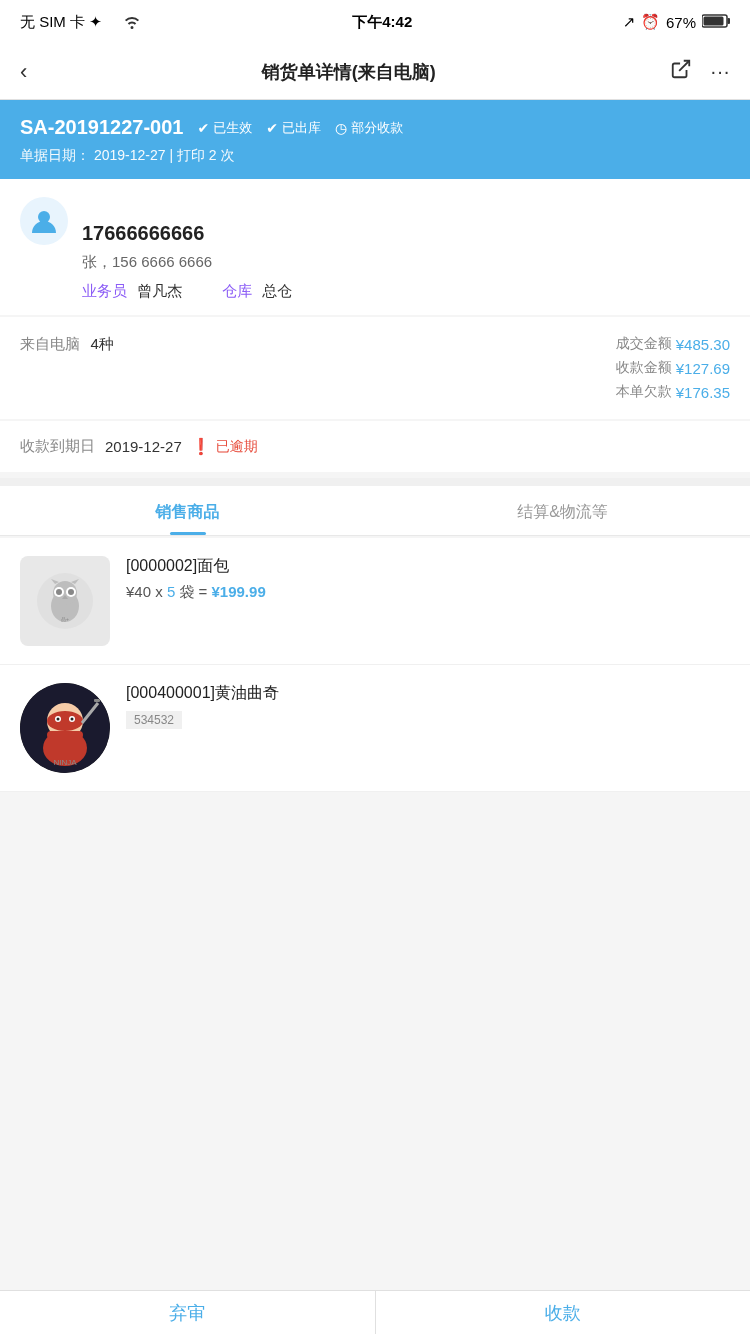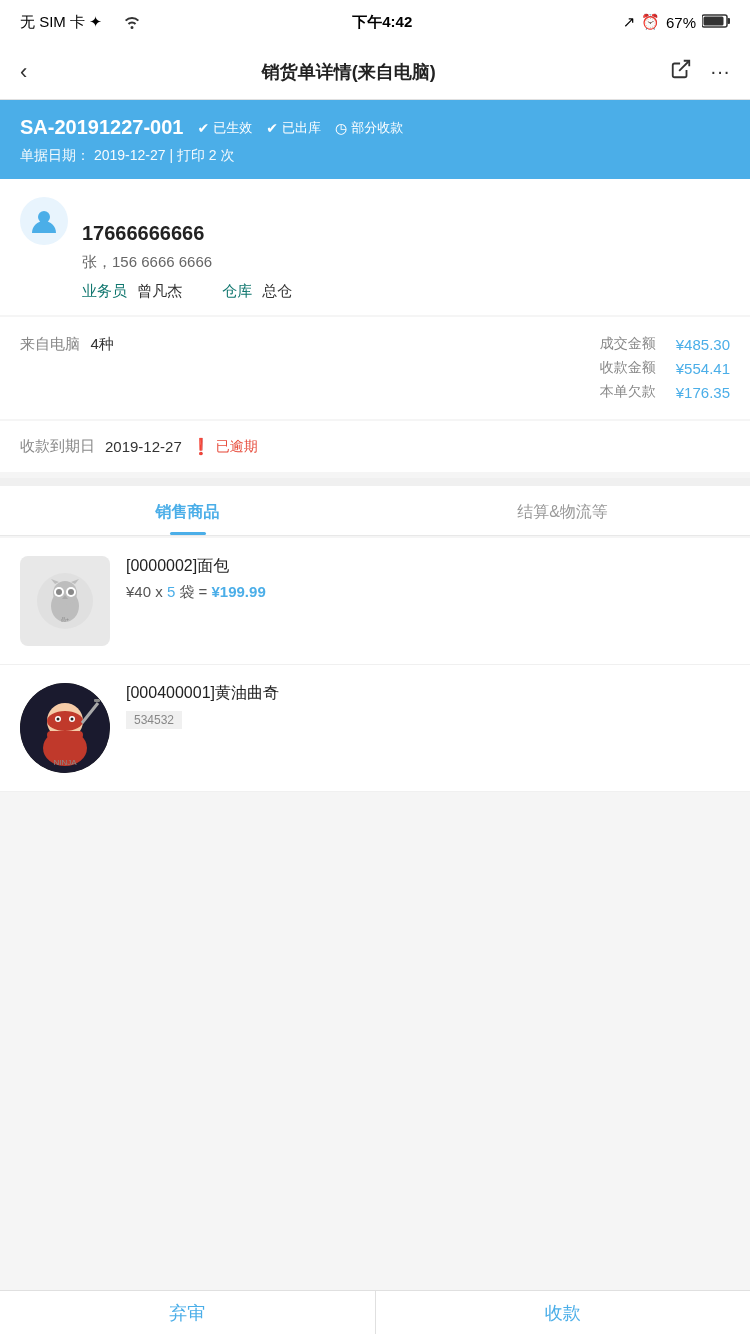--- a/index.html
+++ b/index.html
@@ -106,39 +106,39 @@
       color: #666;
       margin-bottom: 10px;
       padding-left: 62px;
     }
     .customer-meta {
       display: flex;
       gap: 40px;
       padding-left: 62px;
     }
     .meta-item { font-size: 15px; color: #555; }
-    .meta-label { color: #0f766e; margin-right: 6px; }
+    .meta-label { color: #8b5cf6; margin-right: 6px; }
     .meta-value { color: #333; }
 
     
     .stats-section {
       background: #fff;
       padding: 18px 20px;
       margin-bottom: 2px;
       display: flex;
       justify-content: space-between;
       align-items: flex-start;
     }
     .stats-left .stat-type-label { font-size: 15px; color: #888; }
     .stats-left .stat-type-value { font-size: 15px; color: #333; margin-left: 6px; }
     .stats-right { display: flex; flex-direction: column; gap: 6px; align-items: flex-end; }
     .stat-row {
       display: flex;
       justify-content: space-between;
-      gap: 20px;
+      gap: 4px;
       align-items: center;
     }
     .stat-row-label { font-size: 14px; color: #888; }
     .stat-row-value { font-size: 15px; color: #4BAEE8; font-weight: 500; }
 
     
     .due-section {
       background: #fff;
       padding: 16px 20px;
       margin-bottom: 6px;
@@ -373,21 +373,21 @@
     <span class="stat-type-label">来自电脑</span>
     <span class="stat-type-value">4种</span>
   </div>
   <div class="stats-right">
     <div class="stat-row">
       <span class="stat-row-label">成交金额</span>
       <span class="stat-row-value">¥485.30</span>
     </div>
     <div class="stat-row">
       <span class="stat-row-label">收款金额</span>
-      <span class="stat-row-value">¥554.41</span>
+      <span class="stat-row-value">¥127.69</span>
     </div>
     <div class="stat-row">
       <span class="stat-row-label">本单欠款</span>
       <span class="stat-row-value">¥176.35</span>
     </div>
   </div>
 </div>
 
 <div class="due-section">
   <span class="due-label">收款到期日</span>

